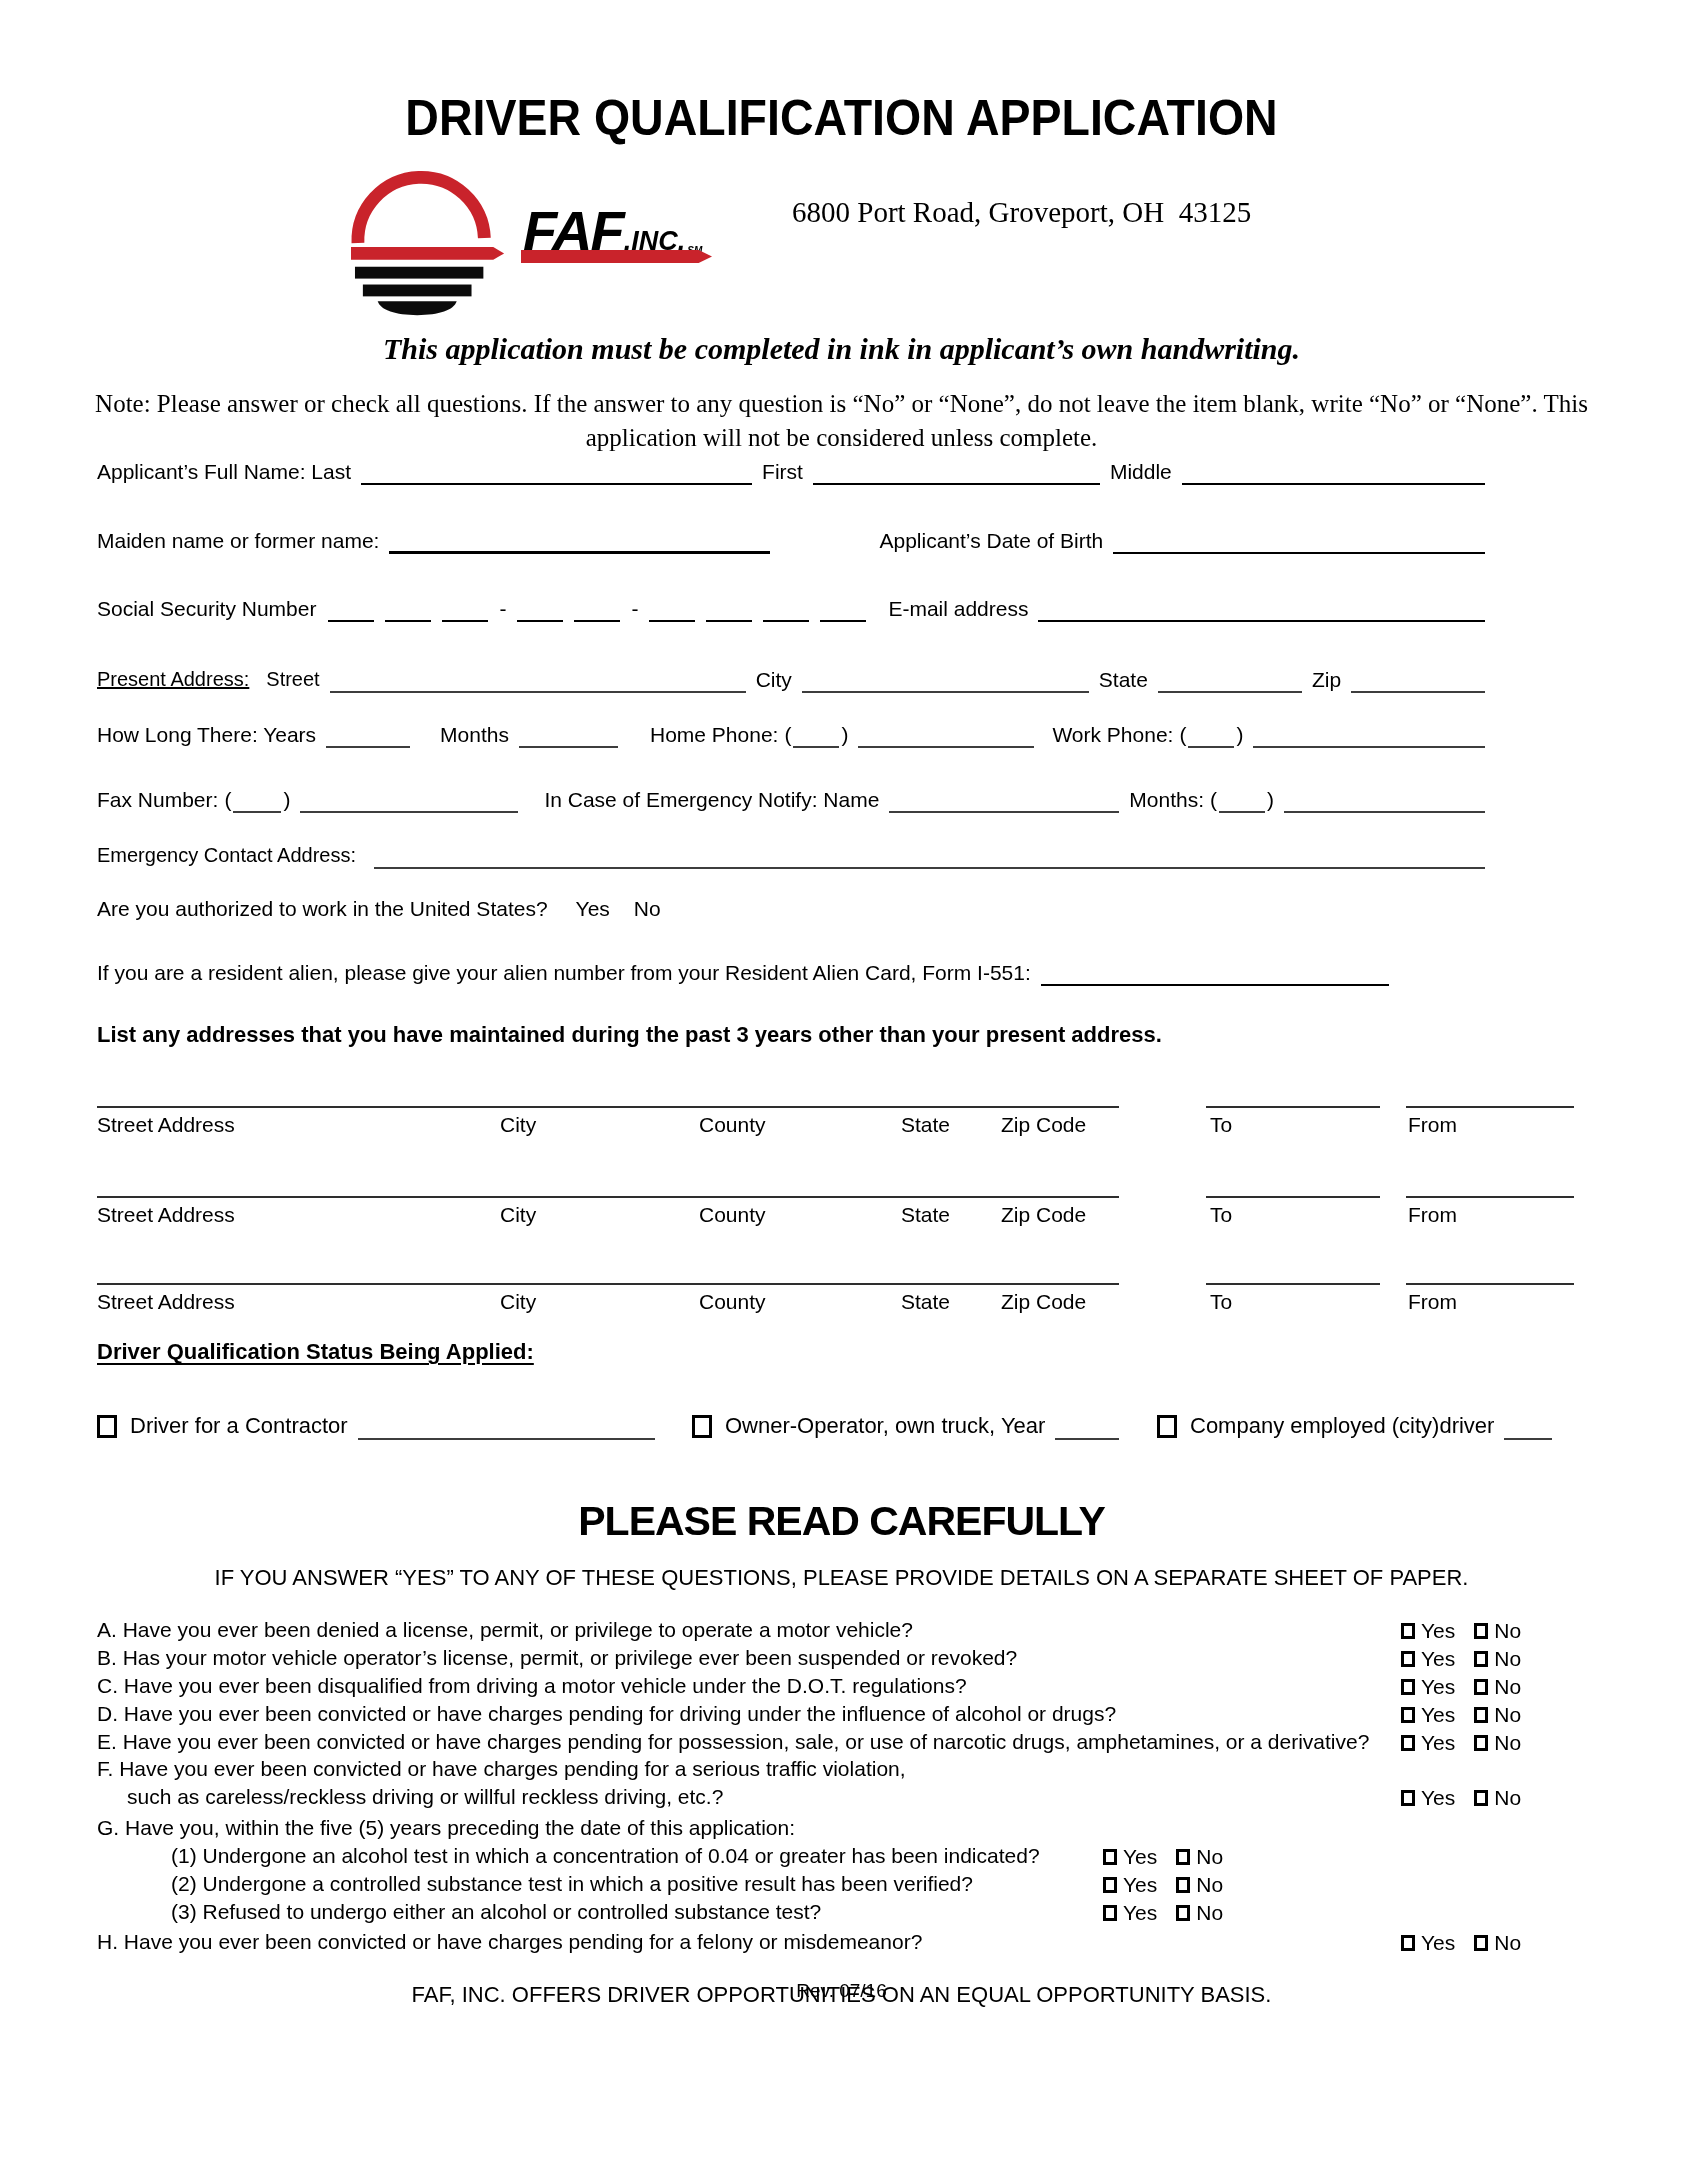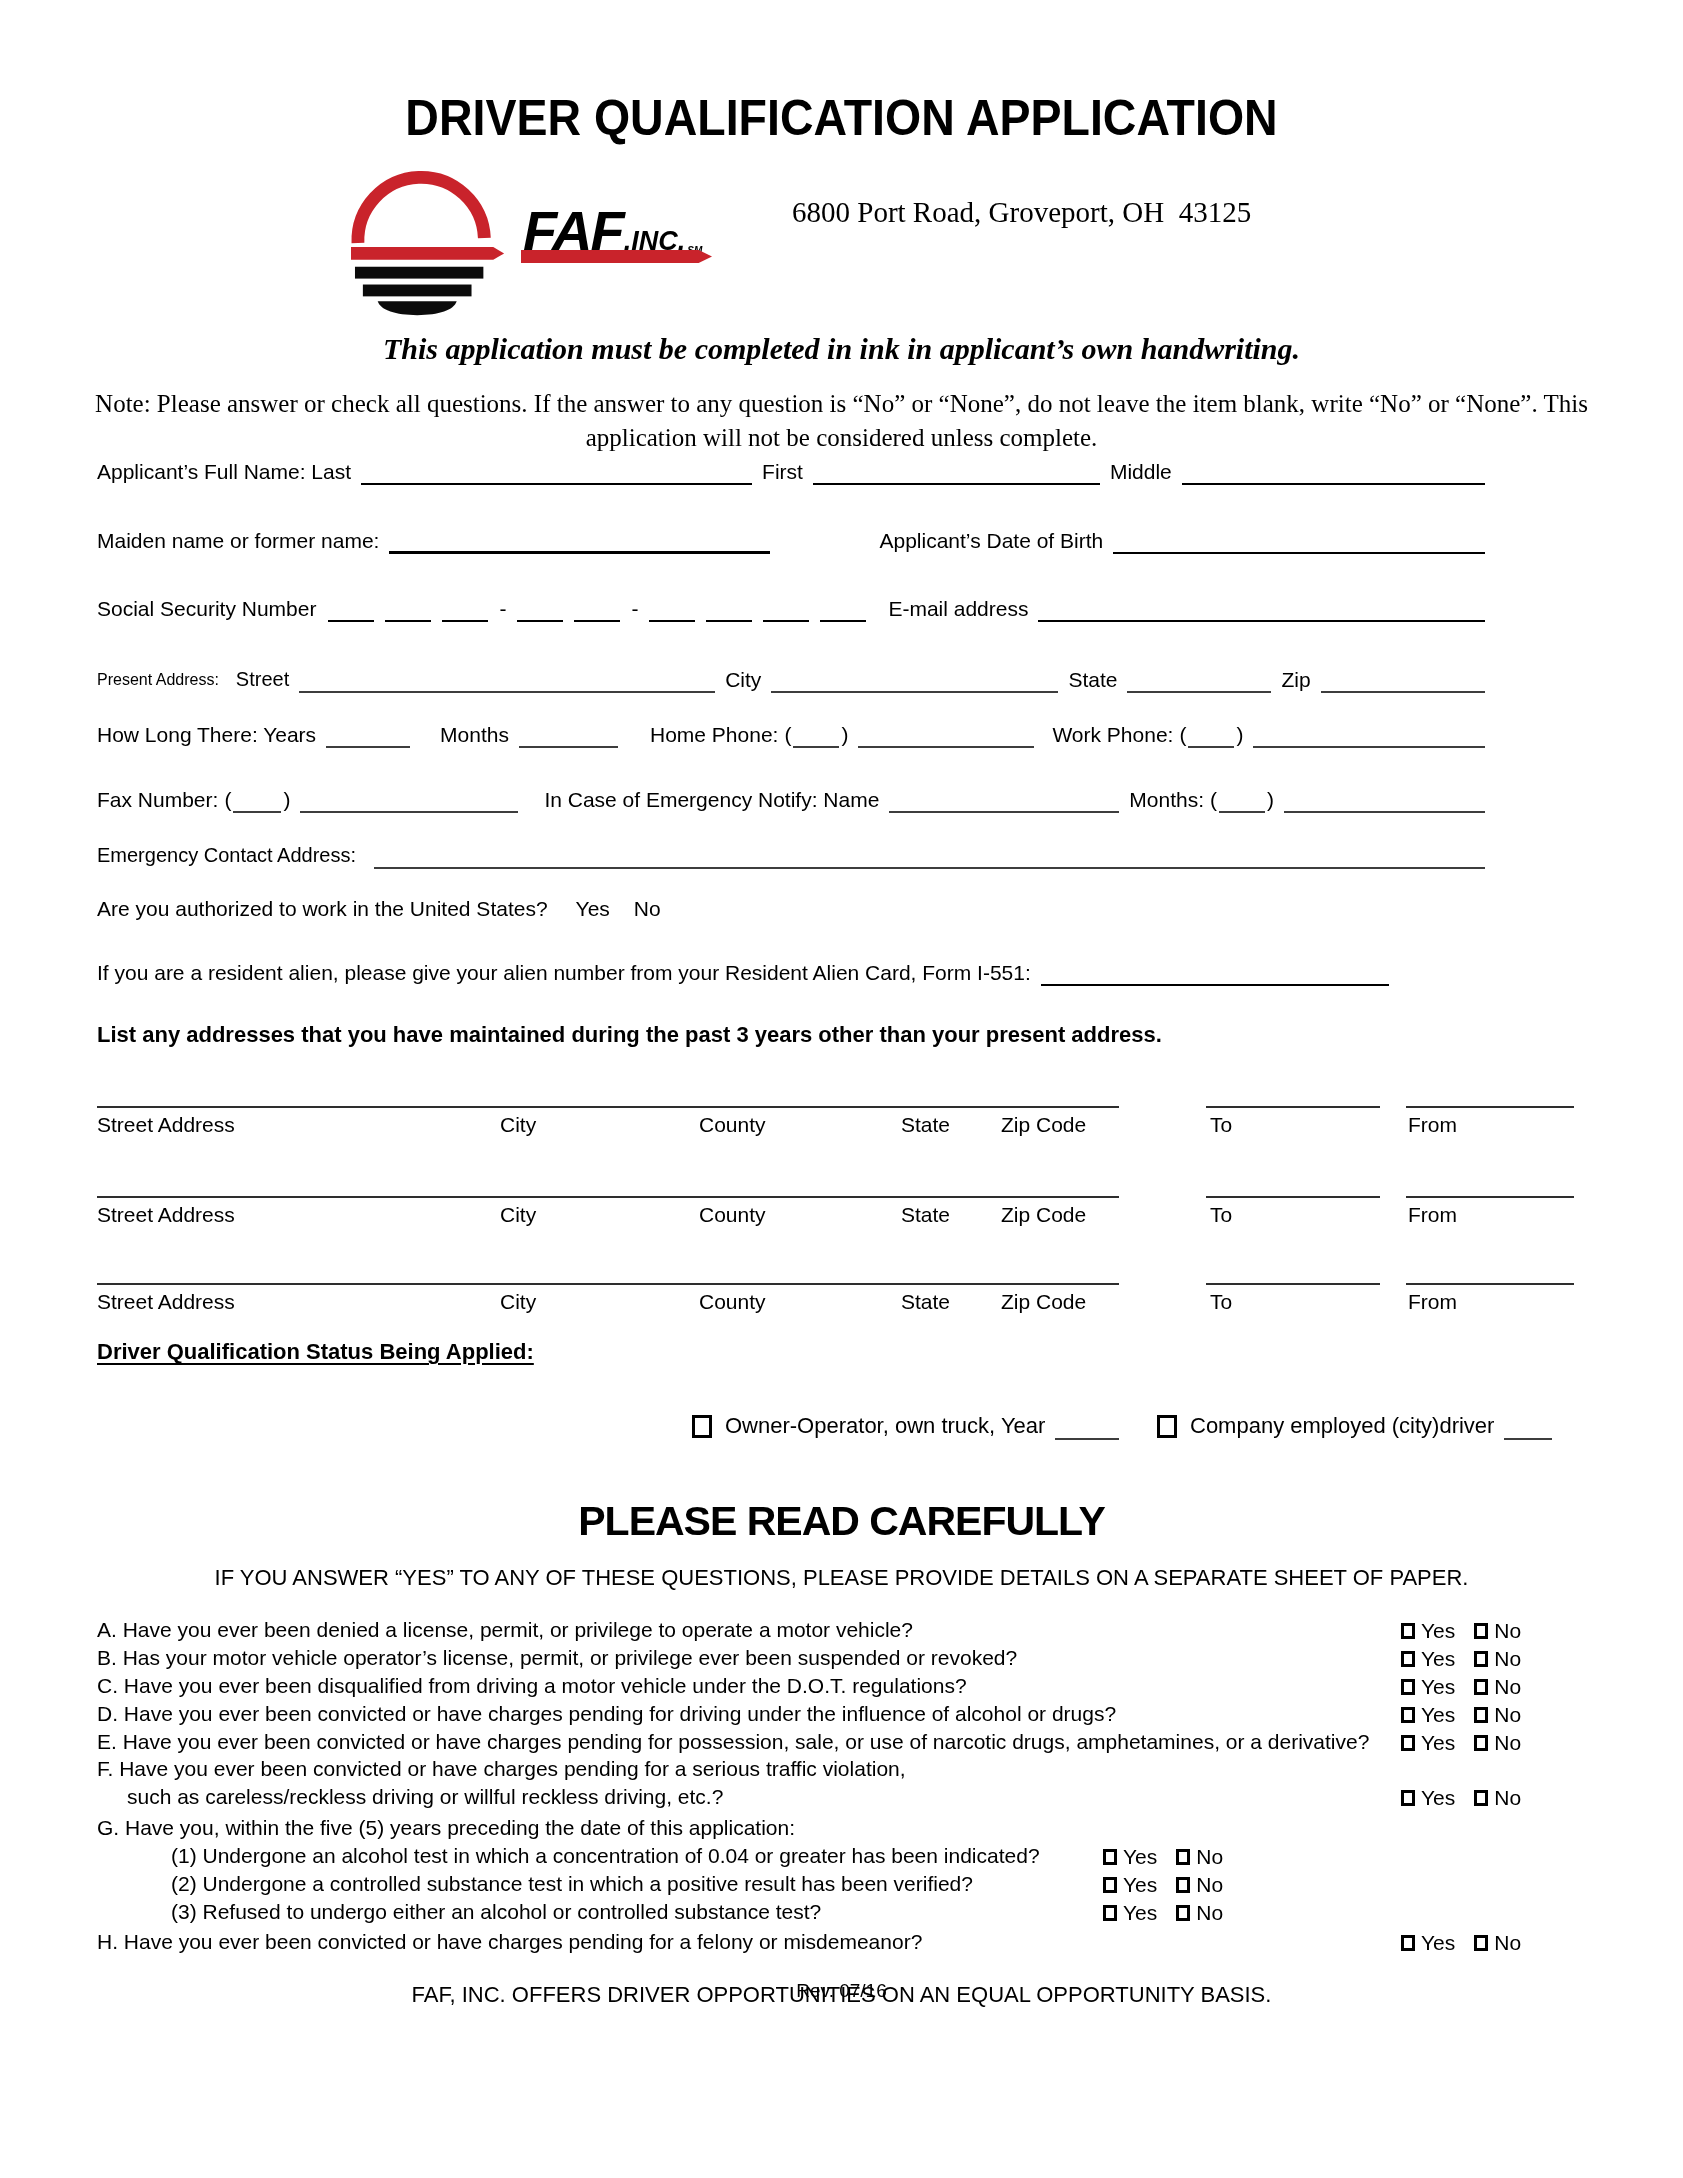--- a/index.html
+++ b/index.html
@@ -26,21 +26,21 @@
             clip-path:polygon(0 0,93% 0,100% 50%,93% 100%,0 100%); }
 
   .row { left:97px; width:1398px; display:flex; align-items:flex-end;
          font-size:21px; line-height:27px; white-space:nowrap; }
   .bl { height:25px; border-bottom:2px solid #000; margin:0 10px; flex:0 0 auto; }
   .bl.g { border-color:#3d3d3d; }
   .bl.thick { border-bottom-width:3px; }
   .bl.fill { flex:1 1 auto; }
   .bl.np { margin:0 2px; }
   .lbl { flex:0 0 auto; }
-  .big { font-size:16px; }
+  .big { font-size:20px;text-decoration:underline; }
   .sm-lbl { font-size:20px; }
 
   .ssn { display:inline-flex; align-items:flex-end; gap:11px; margin-left:12px; }
   .ssn .d { width:46px; height:25px; border-bottom:2px solid #000; }
   .ssn .dash { line-height:27px; }
 
   .addr-intro { left:97px; top:1022px; font-size:22px; font-weight:bold; }
   .tline { border-top:2px solid #2e2e2e; height:2px; }
   .tlabels { left:97px; width:1485px; height:26px; font-size:21px; }
   .tlabels span { position:absolute; top:0; }
@@ -224,20 +224,25 @@
     <span style="left:403px;">City</span>
     <span style="left:602px;">County</span>
     <span style="left:804px;">State</span>
     <span style="left:904px;">Zip Code</span>
     <span style="left:1113px;">To</span>
     <span style="left:1311px;">From</span>
   </div>
 
   <div class="abs status-h">Driver Qualification Status Being Applied:</div>
 
+  <div class="abs status-item" style="left:97px; top:1412px;">
+    <span class="cb big2"></span>
+    <span>Driver for a Contractor</span>
+    <span class="bl g" style="width:297px;"></span>
+  </div>
   <div class="abs status-item" style="left:692px; top:1412px;">
     <span class="cb big2"></span>
     <span>Owner-Operator, own truck, Year</span>
     <span class="bl g" style="width:64px;"></span>
   </div>
   <div class="abs status-item" style="left:1157px; top:1412px;">
     <span class="cb big2"></span>
     <span>Company employed (city)driver</span>
     <span class="bl g" style="width:48px;"></span>
   </div>

